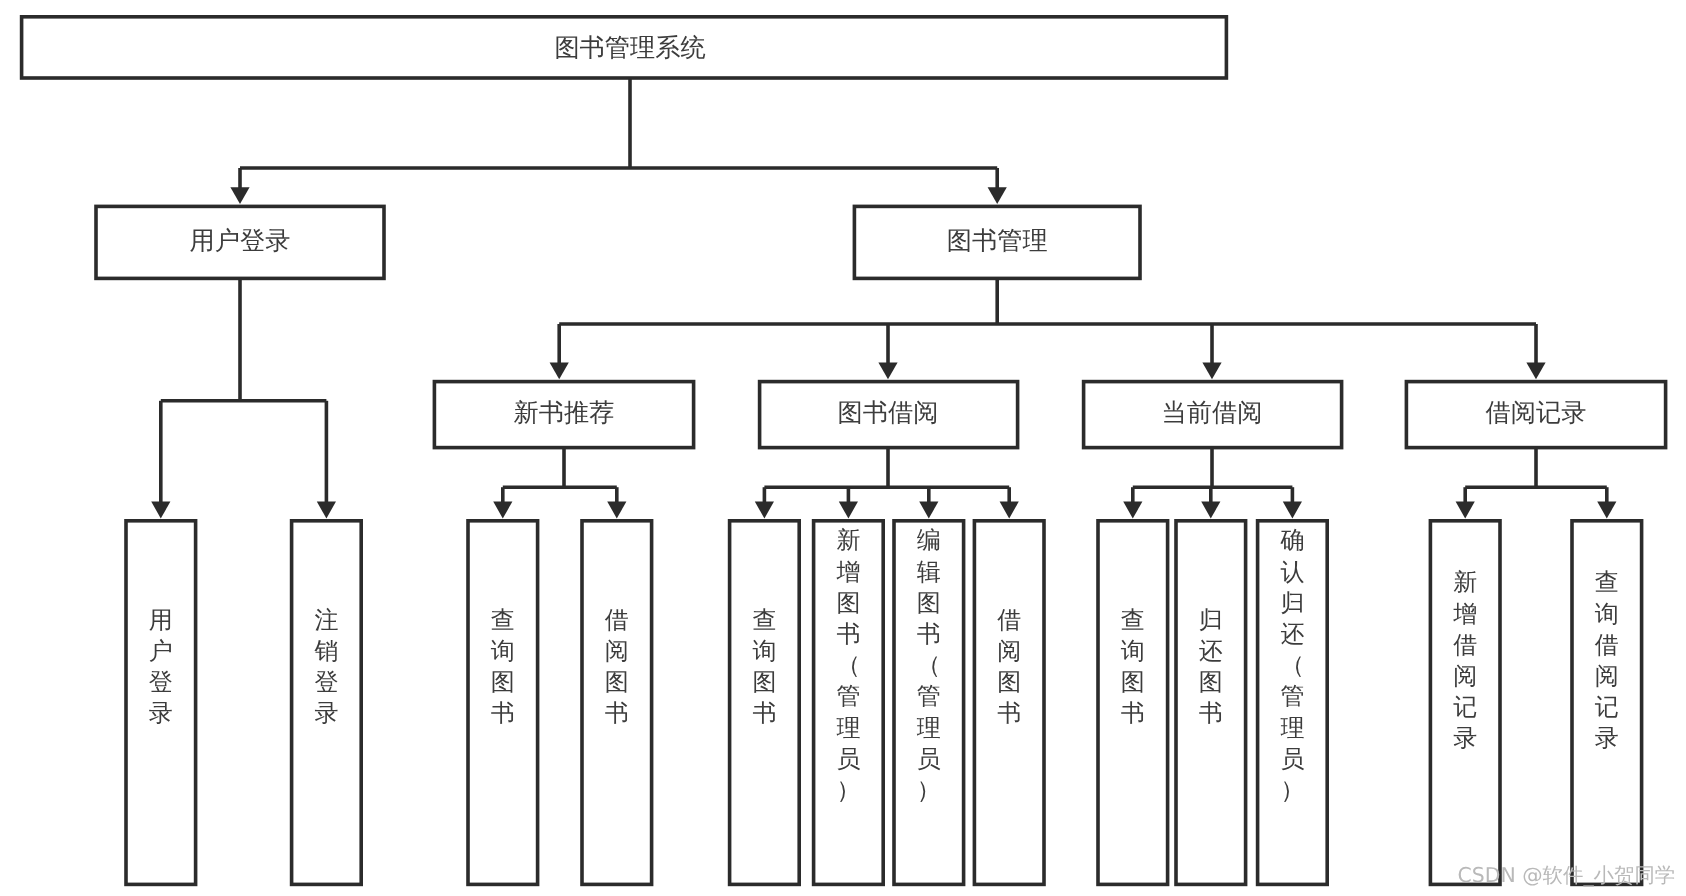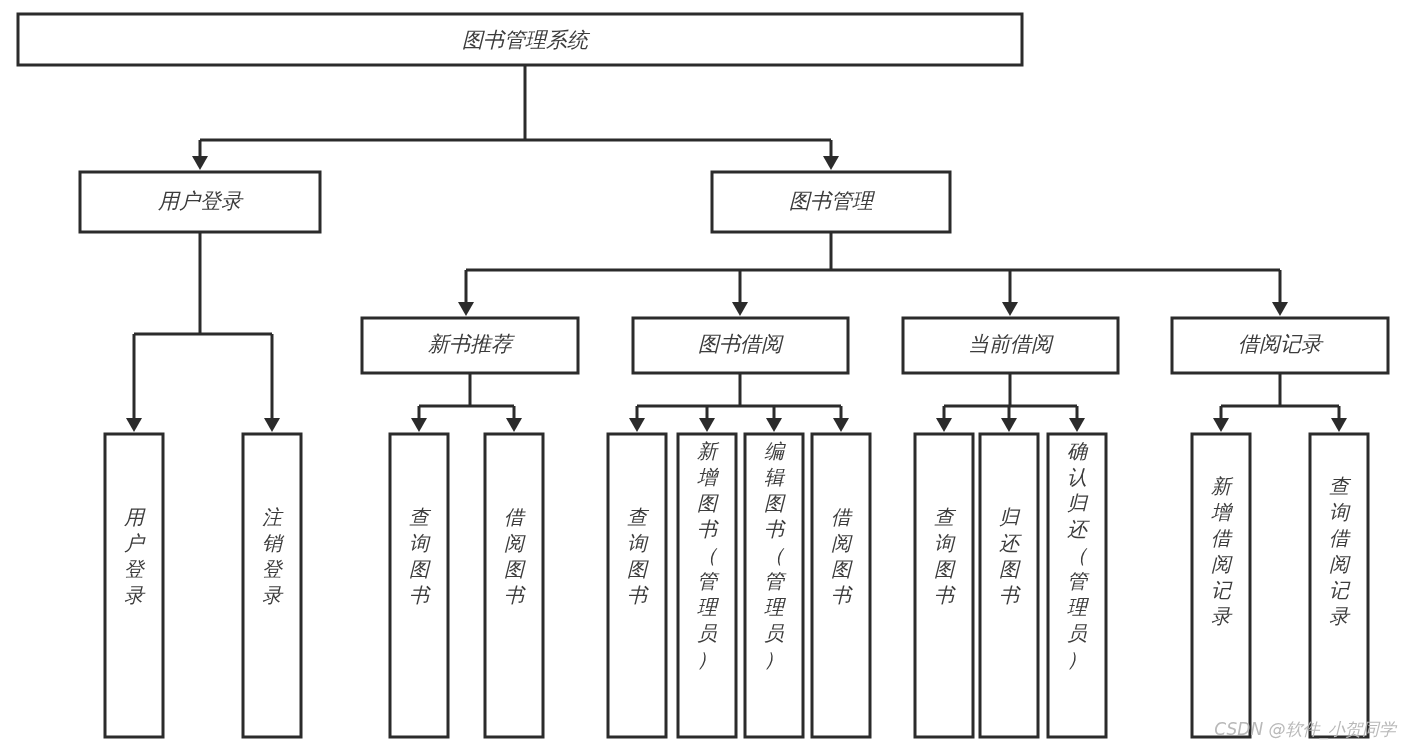--- a/index.html
+++ b/index.html
@@ -13,21 +13,20 @@
     font-family: "DejaVu Sans", "Liberation Sans", sans-serif;
     position: relative;
     overflow: hidden;
   }
   #diagram-root {
     position: absolute;
     left: 0;
     top: 0;
     width: 1230px;
     height: 747px;
-    font-style: italic;
   }
   svg.diagram-canvas {
     display: block;
     width: 1405px;
     height: 747px;
     background: #ffffff;
   }
   .node-box {
     fill: #ffffff;
     stroke: #2b2b2b;

